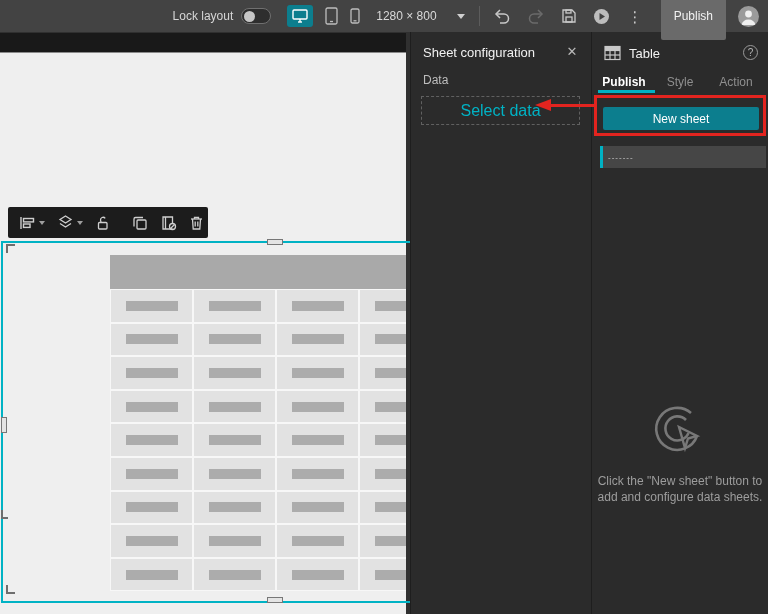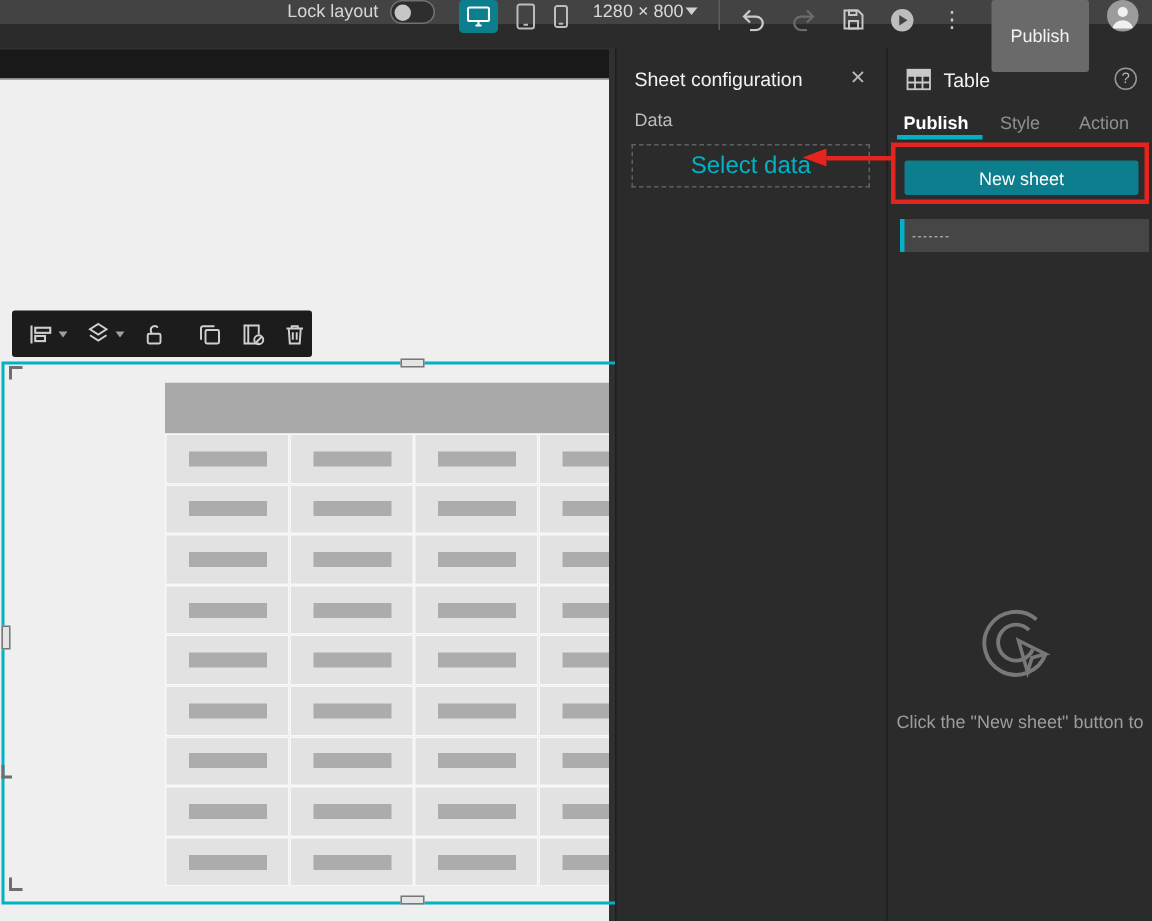--- a/index.html
+++ b/index.html
@@ -16,43 +16,43 @@
     font-family:"Liberation Sans","DejaVu Sans",sans-serif;
     background:var(--panel-bg);
     position:relative;
     color:#d8d8d8;
     font-size:12px;
   }
   svg{display:block;}
 
   
   .topbar{
-    position:absolute;left:0;top:0;width:768px;height:16px;
+    position:absolute;left:0;top:0;width:768px;height:32px;
     background:var(--topbar-bg);
-    display:flex;align-items:flex-start;gap:0;z-index:30;
+    display:flex;align-items:center;gap:0;z-index:30;
   }
   .topbar .lock-label{margin-left:auto;color:#d6d6d6;font-size:12px;}
   .toggle{
     width:30px;height:16px;border-radius:9px;background:#2e2e2e;
     border:1px solid #707070;position:relative;margin-left:8px;cursor:pointer;
   }
   .toggle .knob{
     position:absolute;left:2px;top:1.5px;width:11px;height:11px;border-radius:50%;
     background:#c6c6c6;
   }
   .liveview-btn{
     margin-left:16px;display:flex;align-items:center;gap:6px;
     border:1px solid #8a8a8a;border-radius:2px;padding:4px 10px;
     color:#dedede;font-size:12px;background:transparent;cursor:pointer;
   }
   .live-dot{width:7px;height:7px;border:1.5px solid #cfcfcf;border-radius:50%;}
   .device-group{display:flex;align-items:center;gap:12px;margin-left:16px;}
   .device-btn{background:transparent;border:none;cursor:pointer;display:flex;align-items:center;justify-content:center;}
   .device-btn.active{background:var(--accent-teal);border-radius:3px;width:26px;height:22px;}
-  .res-select{margin-left:16px;display:flex;align-items:center;gap:1px;color:#d9d9d9;cursor:pointer;background:none;border:none;font-size:12px;}
+  .res-select{margin-left:16px;display:flex;align-items:center;gap:20px;color:#d9d9d9;cursor:pointer;background:none;border:none;font-size:12px;}
   .caret-down{width:0;height:0;border-left:4px solid transparent;border-right:4px solid transparent;border-top:5px solid #cfcfcf;}
   .tb-divider{width:1px;height:20px;background:#5c5c5c;margin:0 10px 0 14px;}
   .tb-iconbtn{width:26px;height:26px;background:none;border:none;display:flex;align-items:center;justify-content:center;color:#c9c9c9;cursor:pointer;margin-right:7px;}
   .tb-iconbtn.disabled{color:#6b6b6b;}
   .kebab{font-size:15px;line-height:1;color:#c9c9c9;letter-spacing:0;}
   .publish-btn{
     background:#6a6a6a;color:#f2f2f2;border:none;border-radius:2px;
     padding:17px 13px;font-size:12px;margin:0 12px 0 6px;cursor:pointer;
   }
   .avatar{width:21px;height:21px;border-radius:50%;background:#9b9b9b;margin-right:9px;overflow:hidden;cursor:pointer;display:flex;align-items:center;justify-content:center;}
@@ -490,18 +490,19 @@
 
   <div class="tp-placeholder">
     <div class="ph-icon">
       <svg width="56" height="56" viewBox="0 0 56 56" fill="none" stroke="currentColor" stroke-width="2.6">
         <path d="M39 10 A21 21 0 1 0 45 33"></path>
         <path d="M34 17 A12 12 0 1 0 36.5 30"></path>
         <path d="M27 24 L45 33 L36 35.5 L33 45 Z" stroke-width="2.4"></path>
       </svg>
     </div>
     <div class="ph-text">Click the "New sheet" button to</div>
+    <div class="ph-text">add and configure data sheets.</div>
   </div>
 </div>
 
 <div class="anno-rect"></div>
 <div class="anno-line"></div>
 <div class="anno-head"></div>
 
 </body></html>

